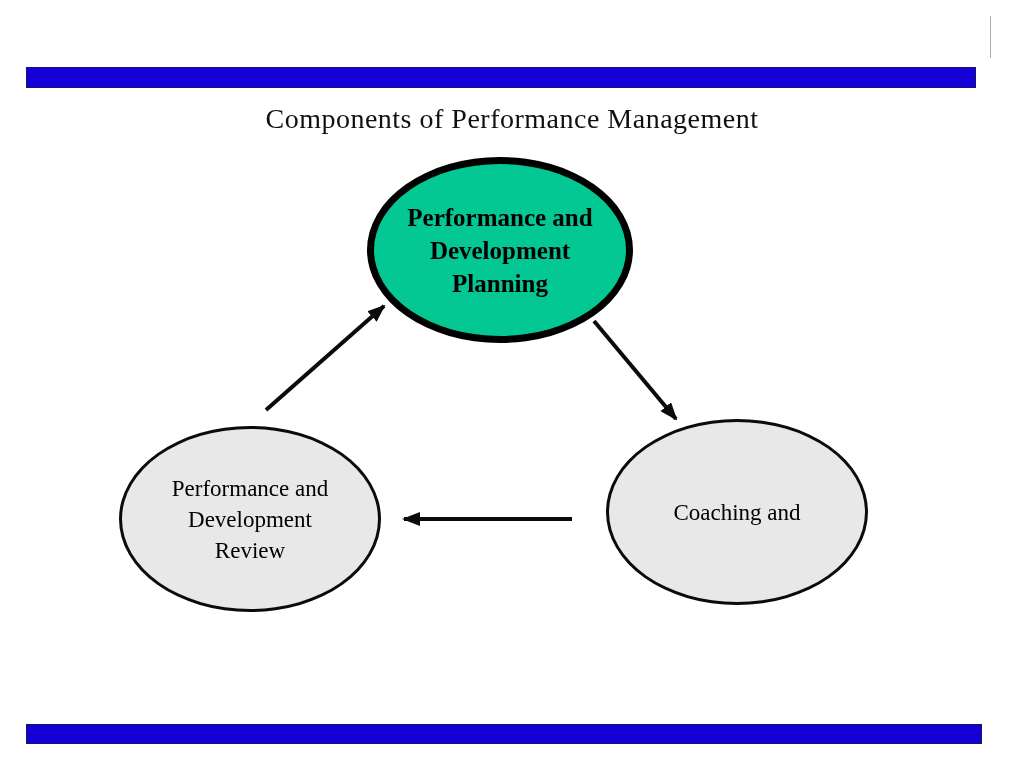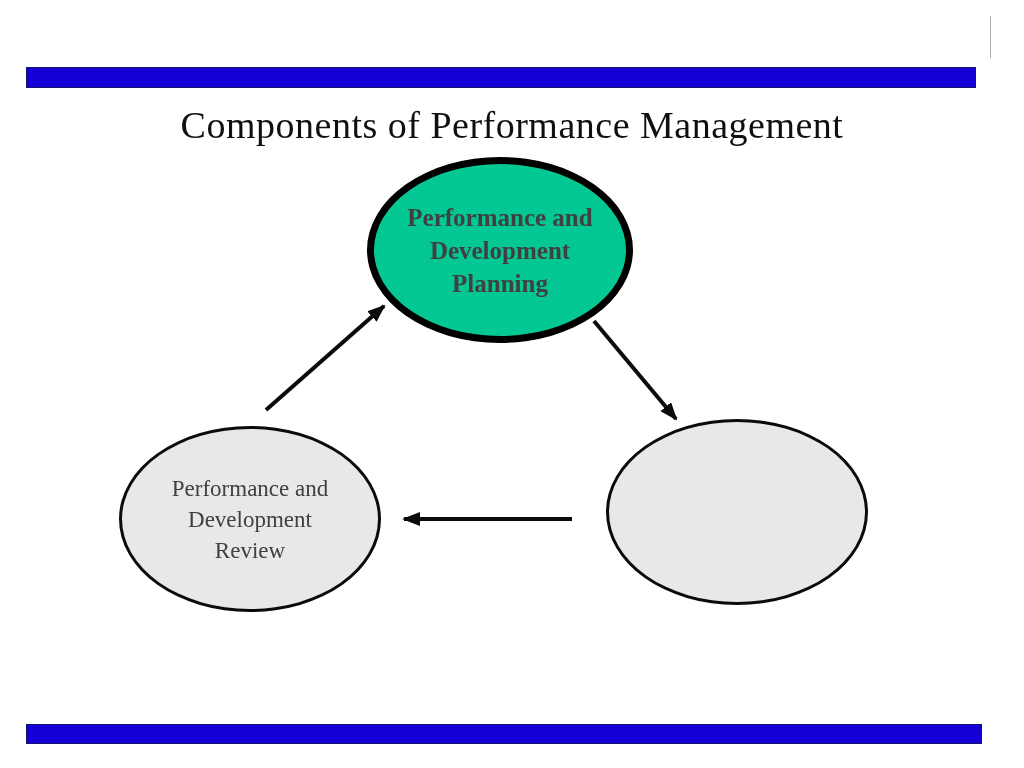--- a/index.html
+++ b/index.html
@@ -33,41 +33,41 @@
   }
   .bar-top    { left: 26px; top: 67px;  width: 950px; height: 21px; }
   .bar-bottom { left: 26px; top: 724px; width: 956px; height: 20px; }
 
   
   .slide-title {
     position: absolute;
     left: 0; top: 103px;
     width: 1024px;
     text-align: center;
-    font-size: 38px;
+    font-size: 28px;
     color: #101010;
     letter-spacing: 0.5px;
   }
 
   
   .arrows-svg {
     position: absolute;
     left: 0; top: 0;
     width: 1024px; height: 768px;
   }
   .node {
     position: absolute;
     border-radius: 50%;
     box-sizing: border-box;
     display: flex;
     flex-direction: column;
     align-items: center;
     justify-content: center;
     text-align: center;
-    color: #404040;
+    color: #000000;
   }
   .node-line { display: block; }
 
   .node-planning {
     left: 367px; top: 157px;
     width: 266px; height: 186px;
     background: #04C894;
     border: 7px solid #000000;
     font-weight: bold;
     font-size: 25px;
@@ -122,13 +122,14 @@
   <span class="node-line">Planning</span>
 </div>
 
 <div class="node node-review">
   <span class="node-line">Performance and</span>
   <span class="node-line">Development</span>
   <span class="node-line">Review</span>
 </div>
 
 <div class="node node-coaching">
+  <span class="node-line">Coaching and</span>
 </div>
 
 </body></html>

